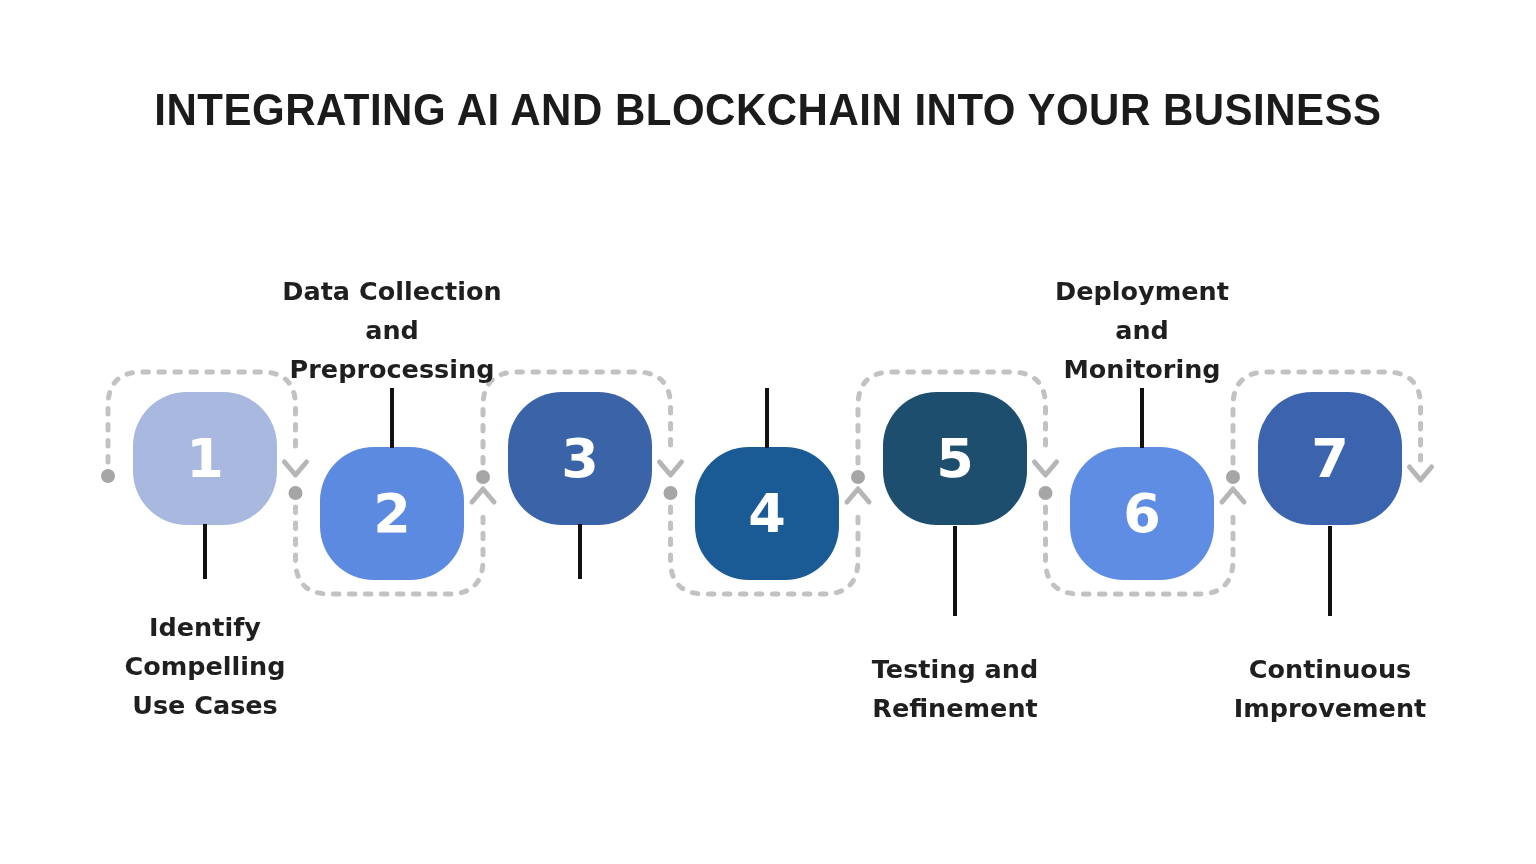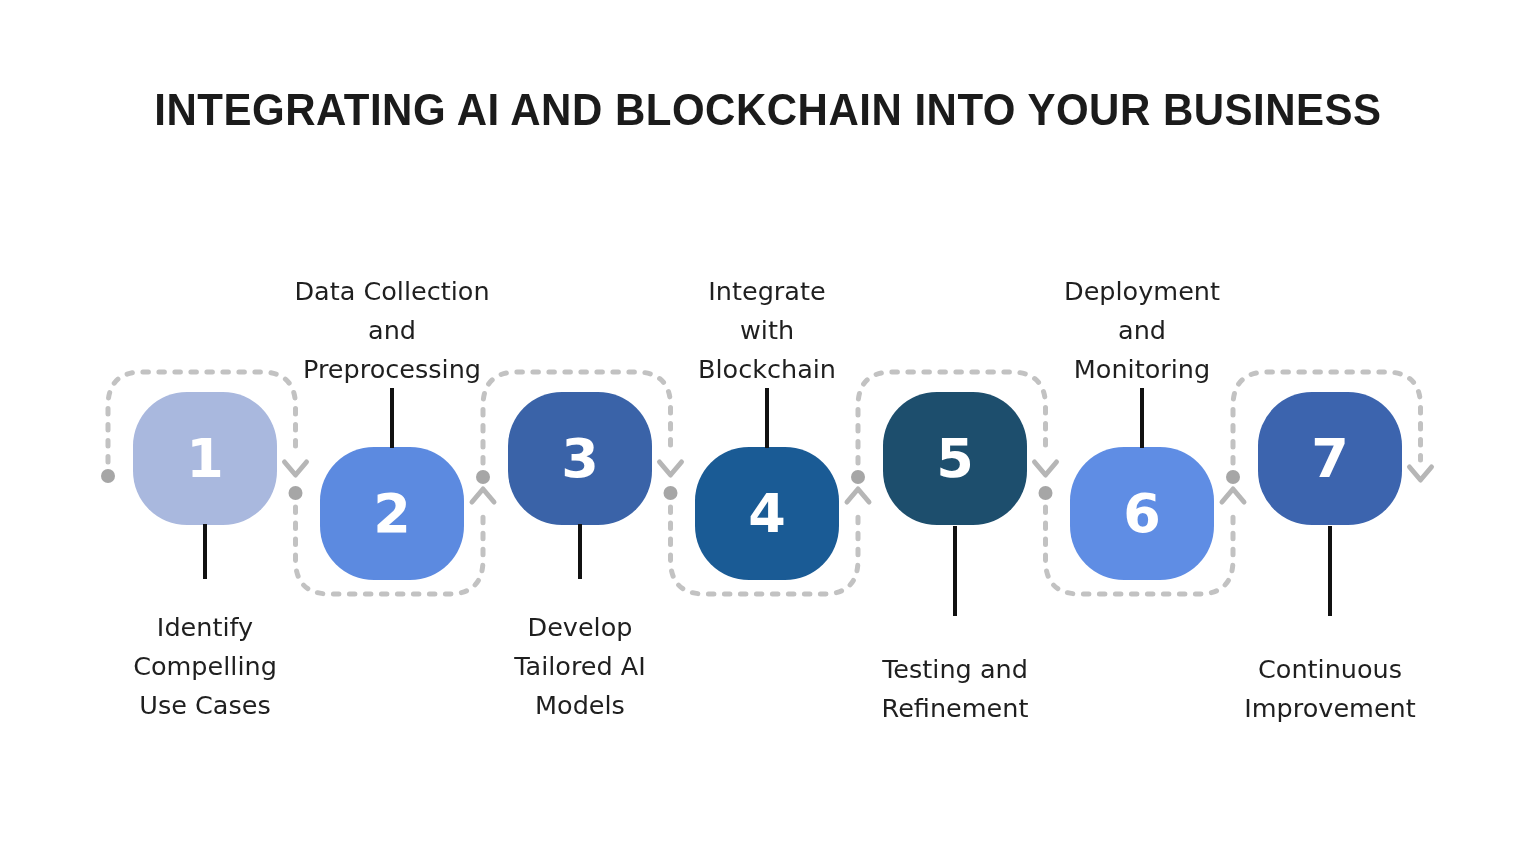--- a/index.html
+++ b/index.html
@@ -29,21 +29,21 @@
   .sq-high{top:392px;}
   .sq-low{top:447px;}
   .num{color:#ffffff;font-size:54px;font-weight:bold;line-height:1;}
   .tick{position:absolute;left:138px;width:3.5px;background:#111111;}
   .tick-below-short{top:524px;height:55px;}
   .tick-below-long{top:526px;height:90px;}
   .tick-above{top:388px;height:60px;}
   .label{
     position:absolute;left:0;width:280px;
     text-align:center;color:#1f1f1f;
-    font-size:25.5px;font-weight:normal;line-height:39px;
+    font-size:25.5px;font-weight:bold;line-height:39px;
   }
   .label-above{top:272px;}
   .label-below-3{top:608px;}
   .label-below-2{top:650px;}
 </style>
 </head>
 <body>
 
 <div class="title">INTEGRATING AI AND BLOCKCHAIN INTO YOUR BUSINESS</div>
 
@@ -89,29 +89,27 @@
   </div>
   <div class="tick tick-above"></div>
   <div class="label label-above">Data Collection<br>and<br>Preprocessing</div>
 </div>
 
 <div class="step" style="left:440px">
   <div class="squircle sq-high" style="background: rgb(58, 99, 168);">
     <span class="num">3</span>
   </div>
   <div class="tick tick-below-short"></div>
-  <div class="label label-below-3">Develop<br>Tailored AI<br>Models</div>
 </div>
 
 <div class="step" style="left:627px">
   <div class="squircle sq-low" style="background: rgb(26, 91, 149);">
     <span class="num">4</span>
   </div>
   <div class="tick tick-above"></div>
-  <div class="label label-above">Integrate<br>with<br>Blockchain</div>
 </div>
 
 <div class="step" style="left:815px">
   <div class="squircle sq-high" style="background: rgb(29, 78, 109);">
     <span class="num">5</span>
   </div>
   <div class="tick tick-below-long"></div>
   <div class="label label-below-2">Testing and<br>Refinement</div>
 </div>
 

